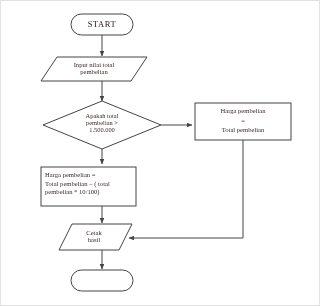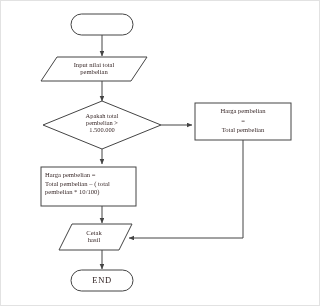--- a/index.html
+++ b/index.html
@@ -91,34 +91,34 @@
 
     <polygon points="71,223 131,223 118,249 58,249" fill="#ffffff" stroke="#444444" stroke-width="1"></polygon>
 
     <polyline points="242,139 242,237 128,237" fill="none" stroke="#444444" stroke-width="1" marker-end="url(#arrow)"></polyline>
 
     <line x1="101" y1="249" x2="101" y2="268" stroke="#444444" stroke-width="1" marker-end="url(#arrow)"></line>
 
     <rect x="70" y="269" width="62" height="21" rx="10.5" ry="10.5" fill="#ffffff" stroke="#444444" stroke-width="1"></rect>
   </svg>
 
+  <div class="shape-text terminal-label" style="left:70px; top:19px; width:62px;">START</div>
 
   <div class="shape-text io-label" style="left:48px; top:60px; width:90px;">Input nilai total
 pembelian</div>
 
   <div class="shape-text decision-label" style="left:61px; top:111px; width:80px;">Apakah total
 pembelian &gt;
 1.500.000</div>
 
   <div class="shape-text process-label-center" style="left:197px; top:105px; width:90px;">Harga pembelian
 =
 Total pembelian</div>
 
   <div class="shape-text process-label" style="left:44px; top:170px; width:89px;">Harga pembelian =
 Total pembelian – ( total
 pembelian * 10/100)</div>
 
   <div class="shape-text io-label" style="left:62px; top:228px; width:62px;">Cetak
 hasil</div>
 
-  <div class="shape-text terminal-label" style="left:70px; top:275px; width:62px;">END</div>
 
 </div>
 
 </body></html>

